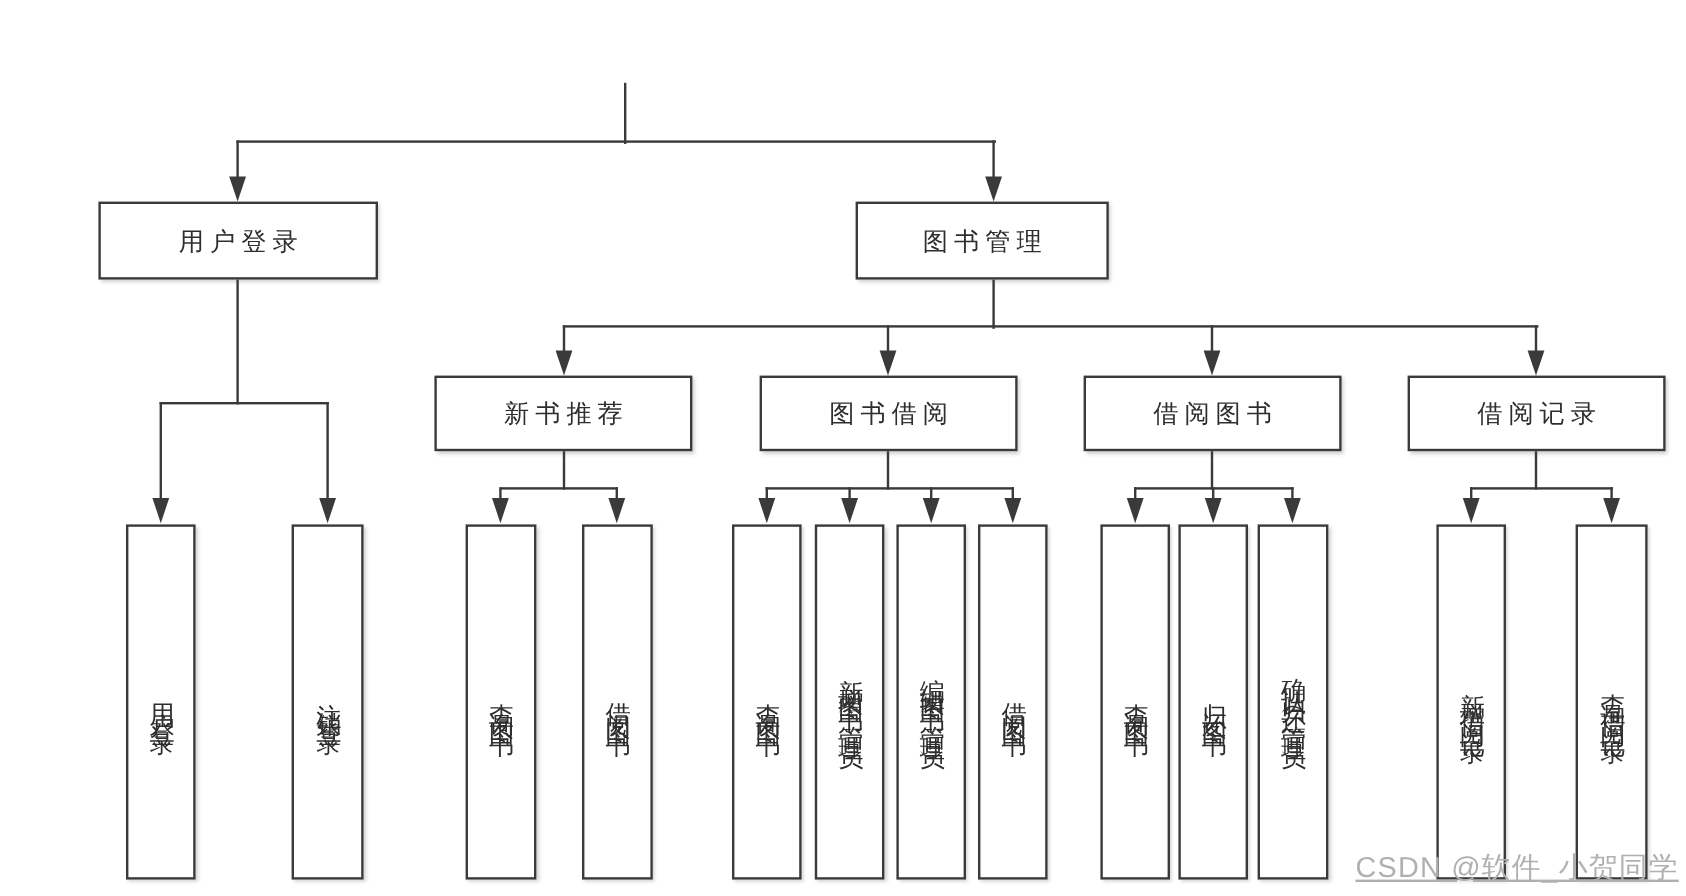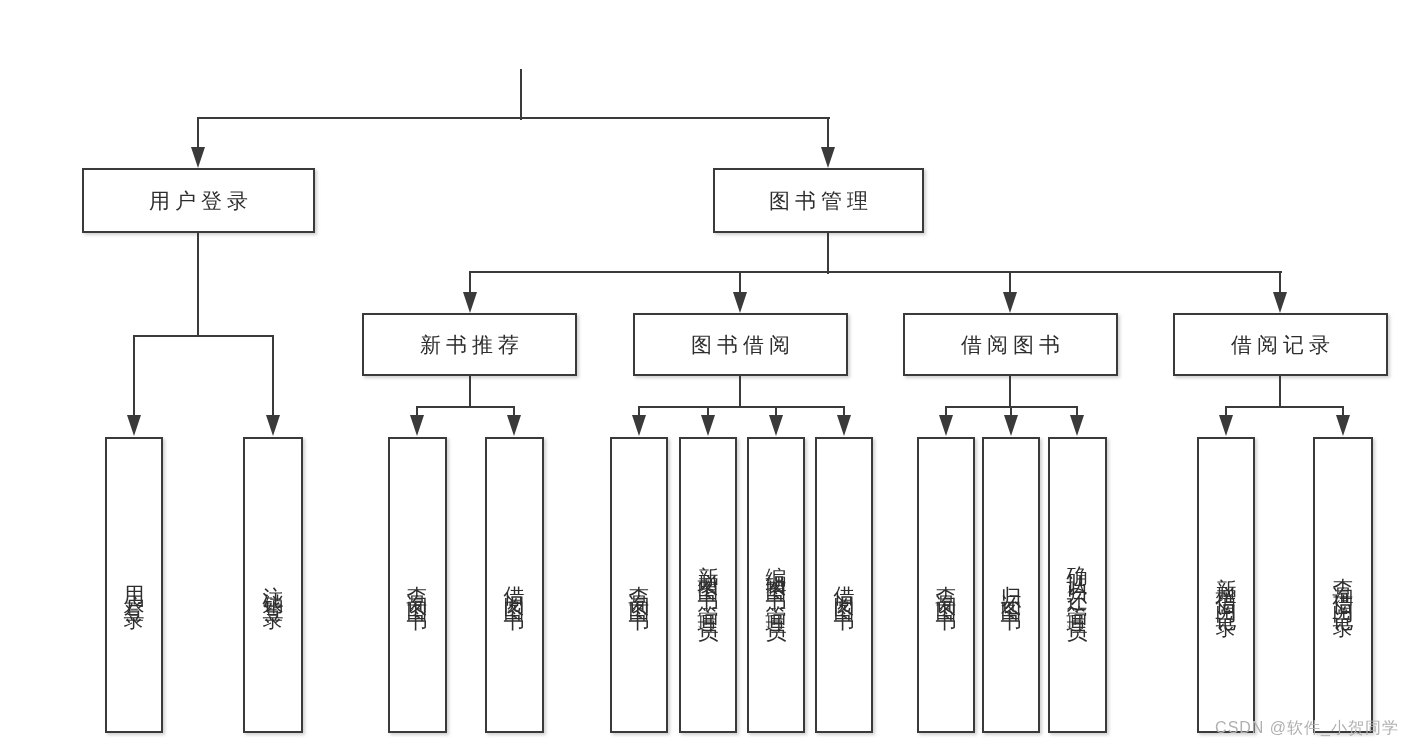--- a/index.html
+++ b/index.html
@@ -20,21 +20,21 @@
   }
   .hline{position:absolute;height:2px;background:#3a3a3a;}
   .vline{position:absolute;width:2px;background:#3a3a3a;}
   .arr{
     position:absolute;width:0;height:0;
     border-left:7px solid transparent;border-right:7px solid transparent;
     border-top:21px solid #3a3a3a;
   }
   .watermark{
     position:absolute;right:6px;bottom:8px;z-index:10;
-    color:#b0b0b0;font-size:16px;letter-spacing:1px;white-space:nowrap;
+    color:#b0b0b0;font-size:24px;letter-spacing:1px;white-space:nowrap;text-decoration:underline;
   }
 </style>
 </head>
 <body>
 
 <div id="canvas">
 
 
   <div class="box hbox" style="left:82px;top:168px;width:233px;height:65px">用户登录</div>
   <div class="box hbox" style="left:713px;top:168px;width:211px;height:65px">图书管理</div>

